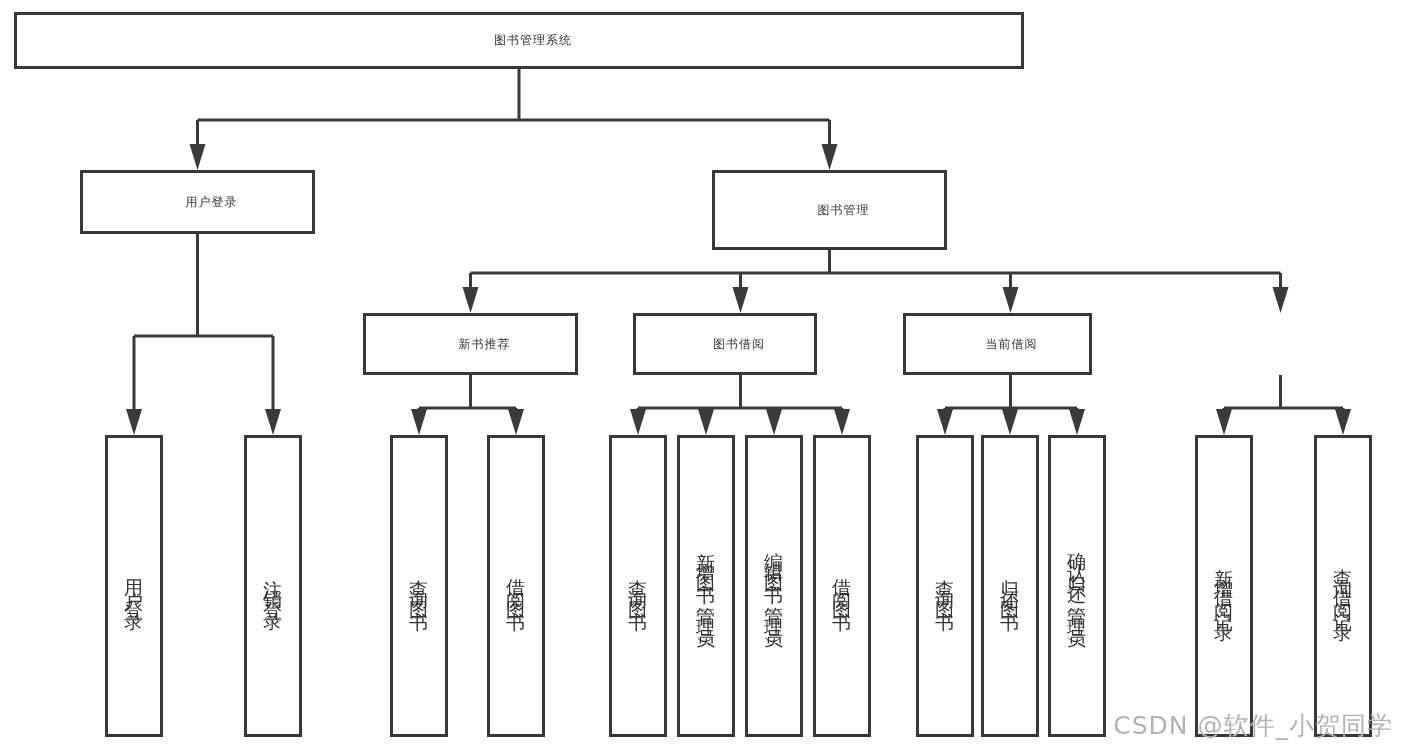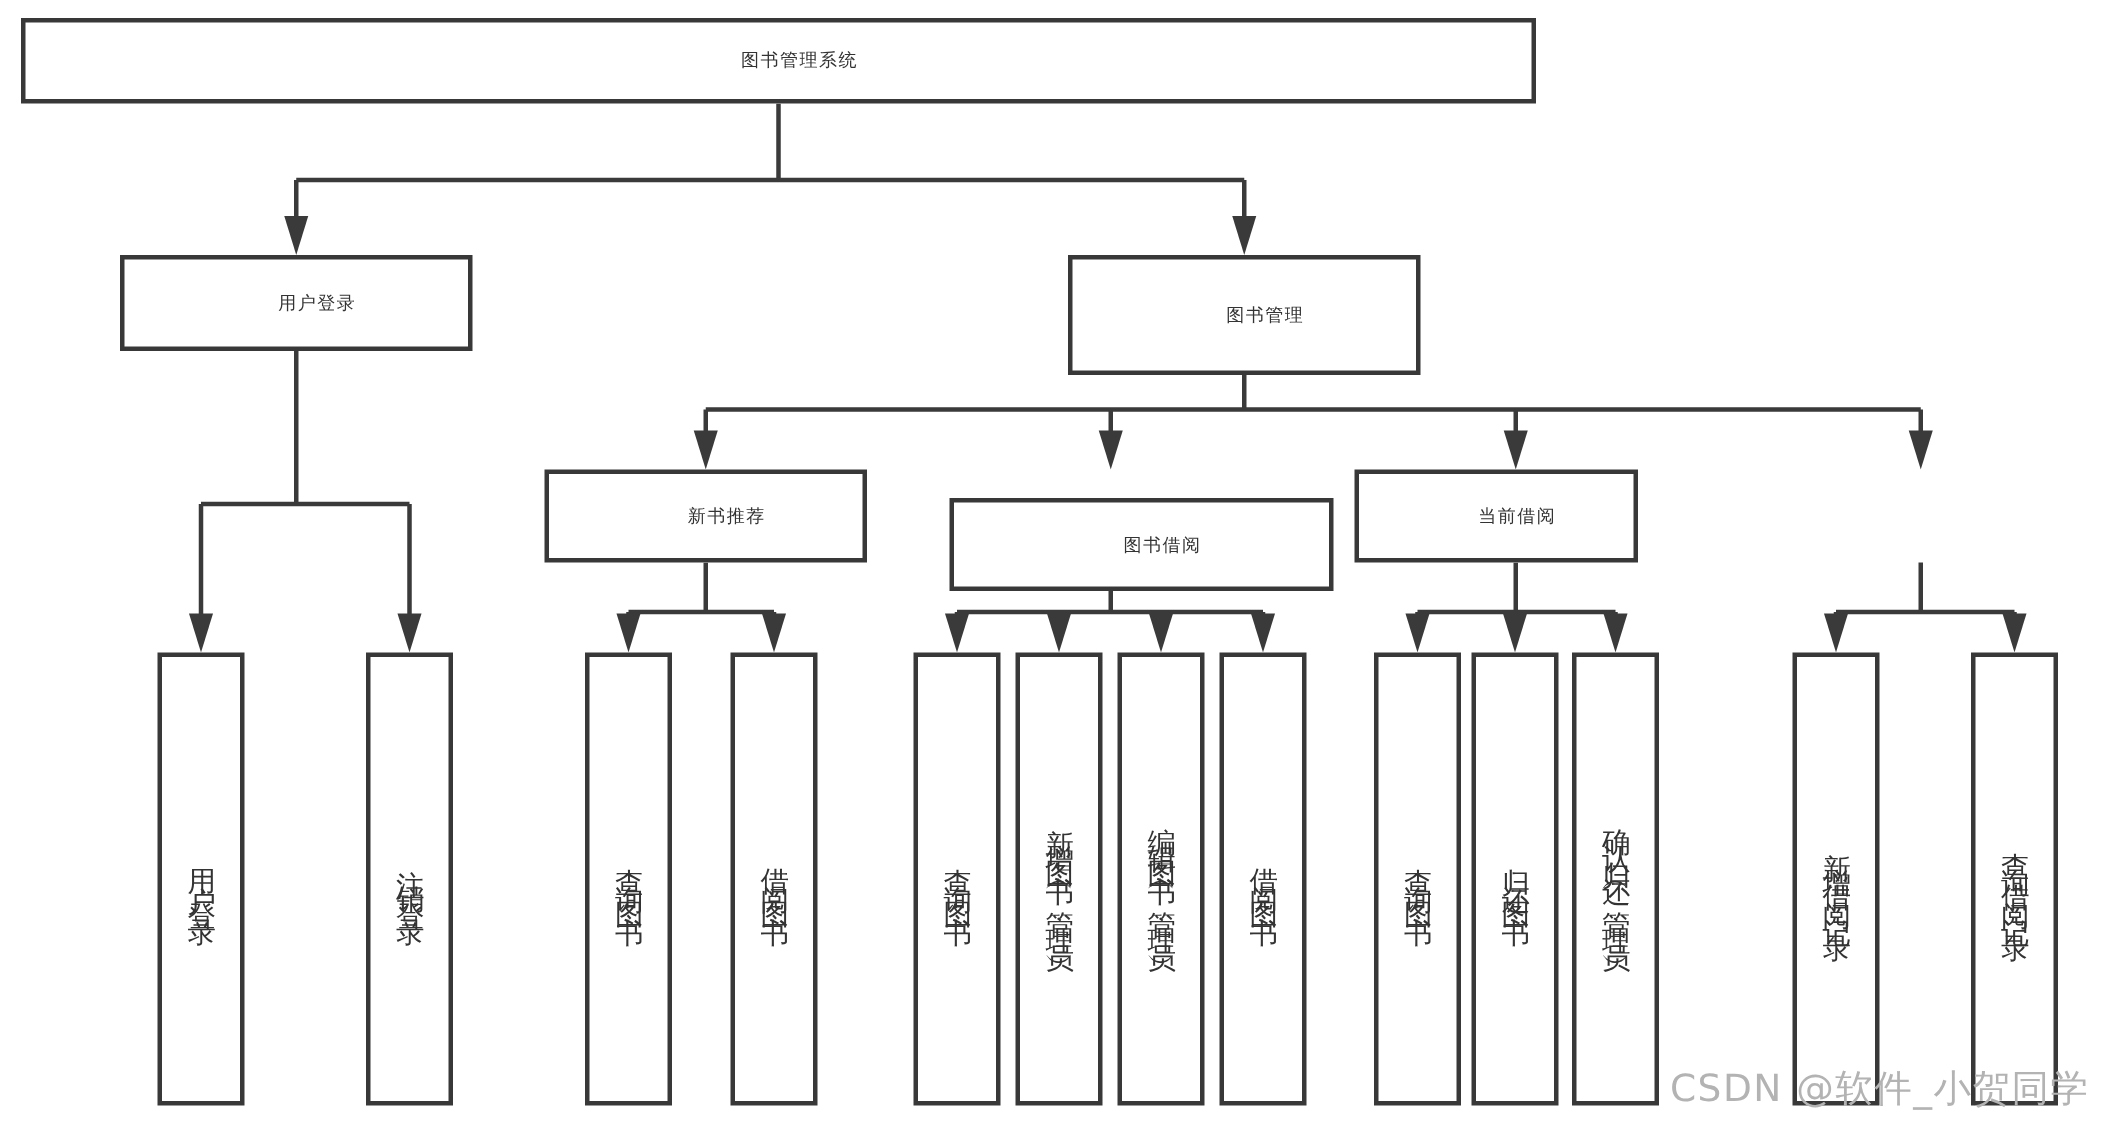--- a/index.html
+++ b/index.html
@@ -61,21 +61,21 @@
     text-orientation: mixed;
     letter-spacing: 11px;
     line-height: 1;
     white-space: nowrap;
   }
   
   #n-root        { left: 14px;   top: 12px;  width: 1010px; height: 57px; }
   #n-login       { left: 80px;   top: 170px; width: 235px;  height: 64px; }
   #n-management  { left: 712px;  top: 170px; width: 235px;  height: 80px; }
   #n-recommend   { left: 363px;  top: 313px; width: 215px;  height: 62px; }
-  #n-borrow      { left: 633px;  top: 313px; width: 256px;  height: 62px; margin-top: 19px; }
+  #n-borrow      { left: 633px;  top: 313px; width: 184px;  height: 62px; }
   #n-current     { left: 903px;  top: 313px; width: 189px;  height: 62px; }
   #n-records     { left: 1173px; top: 313px; width: 215px;  height: 62px; }
   
   #l-login-0     { left: 105px;  }
   #l-login-1     { left: 244px;  }
   #l-rec-0       { left: 390px;  }
   #l-rec-1       { left: 487px;  }
   #l-bor-0       { left: 609px;  }
   #l-bor-1       { left: 677px;  }
   #l-bor-2       { left: 745px;  }

